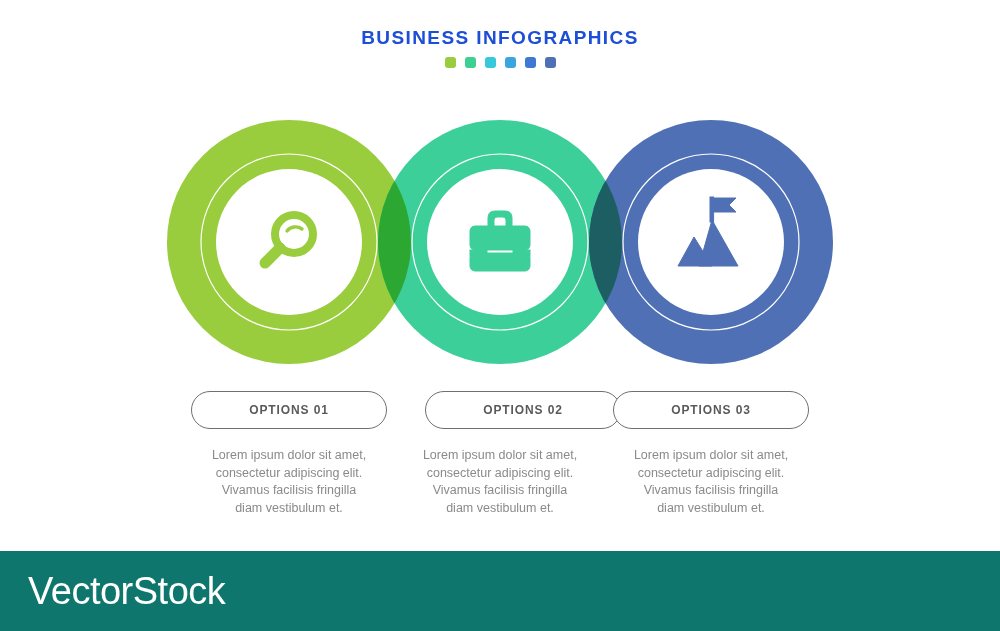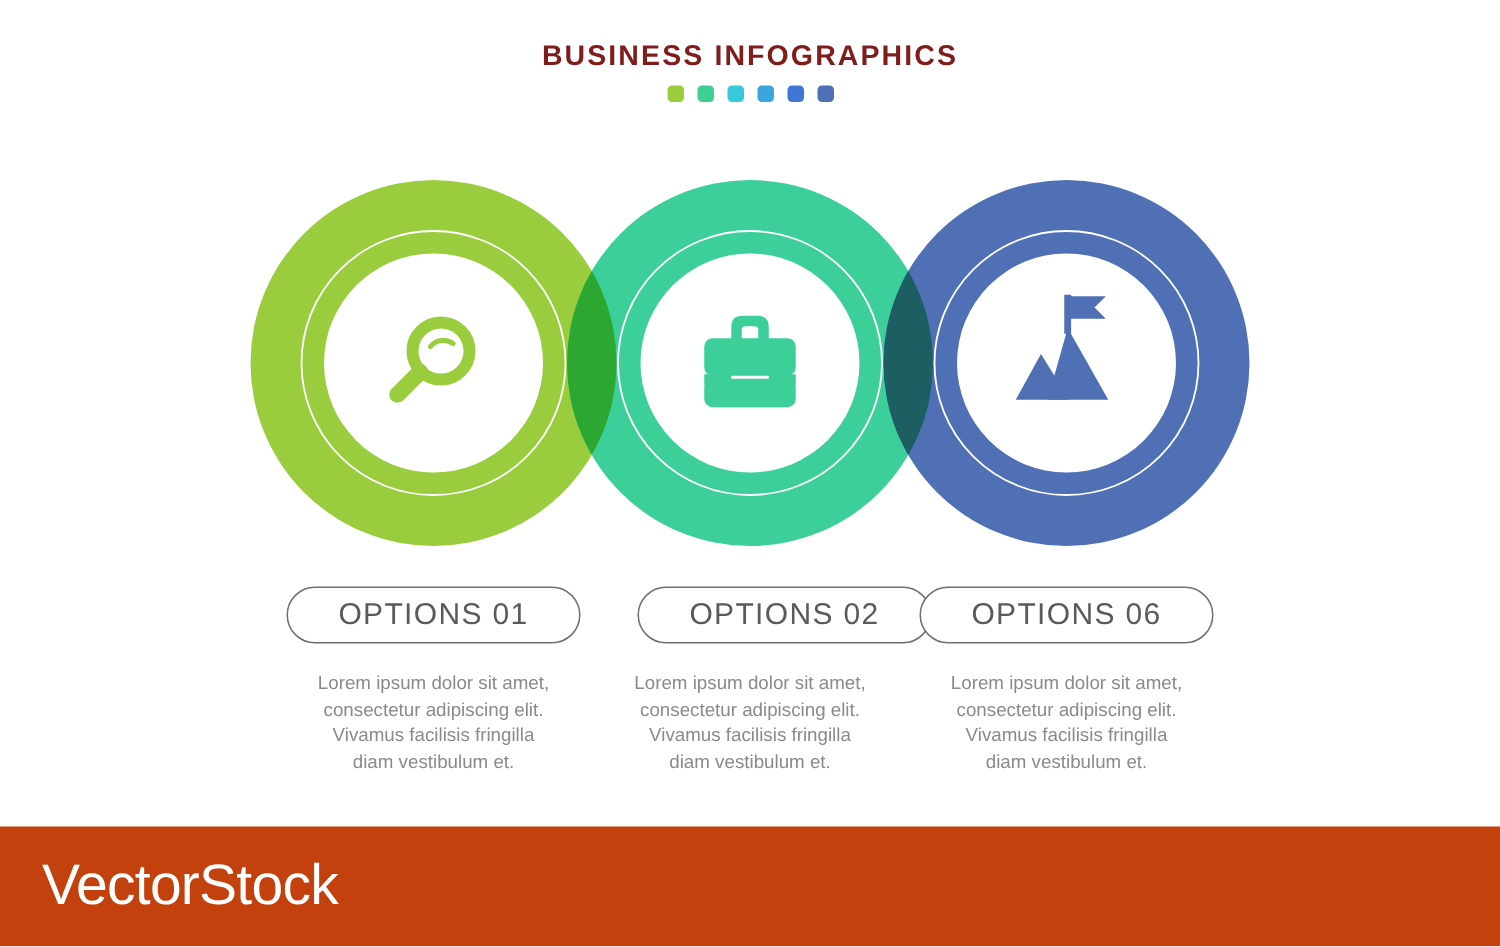--- a/index.html
+++ b/index.html
@@ -81,22 +81,22 @@
     height: 38px;
     border: 1.6px solid #6f6f6f;
     border-radius: 19px;
     background: #ffffff;
     display: flex;
     align-items: center;
     justify-content: center;
   }
 
   .option-pill-label {
-    font-size: 20px;
-    font-weight: normal;
+    font-size: 12px;
+    font-weight: bold;
     letter-spacing: 0.9px;
     color: #5a5a5a;
     white-space: nowrap;
   }
 
   
   #descriptions-row {
     position: absolute;
     top: 447px;
     left: 0;
@@ -146,21 +146,21 @@
     letter-spacing: 0.2px;
     font-family: "Liberation Sans", sans-serif;
   }
 </style>
 </head>
 <body>
 
 <div id="stage" style="background: rgb(255, 255, 255);">
 
   <div id="header">
-    <div id="infographic-title" style="color: #7f1d1d;">BUSINESS INFOGRAPHICS</div>
+    <div id="infographic-title" style="color: #1d4ed8;">BUSINESS INFOGRAPHICS</div>
     <div id="legend-dots">
       <span class="legend-dot" style="background: rgb(154, 205, 61);"></span>
       <span class="legend-dot" style="background: rgb(62, 207, 147);"></span>
       <span class="legend-dot" style="background: rgb(53, 201, 219);"></span>
       <span class="legend-dot" style="background: rgb(59, 165, 222);"></span>
       <span class="legend-dot" style="background: rgb(62, 120, 212);"></span>
       <span class="legend-dot" style="background: rgb(79, 112, 180);"></span>
     </div>
   </div>
 
@@ -222,36 +222,36 @@
   </div>
 
   <div id="options-row">
     <div class="option-pill" id="pill-1" style="left: 191px;">
       <span class="option-pill-label">OPTIONS 01</span>
     </div>
     <div class="option-pill" id="pill-2" style="left: 425px;">
       <span class="option-pill-label">OPTIONS 02</span>
     </div>
     <div class="option-pill" id="pill-3" style="left: 613px;">
-      <span class="option-pill-label">OPTIONS 06</span>
+      <span class="option-pill-label">OPTIONS 03</span>
     </div>
   </div>
 
   <div id="descriptions-row">
     <div class="description-block" id="desc-1" style="left: 185px;">Lorem ipsum dolor sit amet,
 consectetur adipiscing elit.
 Vivamus facilisis  fringilla
 diam vestibulum et.</div>
     <div class="description-block" id="desc-2" style="left: 396px;">Lorem ipsum dolor sit amet,
 consectetur adipiscing elit.
 Vivamus facilisis  fringilla
 diam vestibulum et.</div>
     <div class="description-block" id="desc-3" style="left: 607px;">Lorem ipsum dolor sit amet,
 consectetur adipiscing elit.
 Vivamus facilisis  fringilla
 diam vestibulum et.</div>
   </div>
 
-  <div id="watermark-bar" style="background: #c2410c; text-align: right;">
+  <div id="watermark-bar" style="background: #0f766e; text-align: right;">
     <div id="watermark-logo" style="color: rgb(255, 255, 255);">VectorStock</div>
   </div>
 
 </div>
 
 </body></html>

